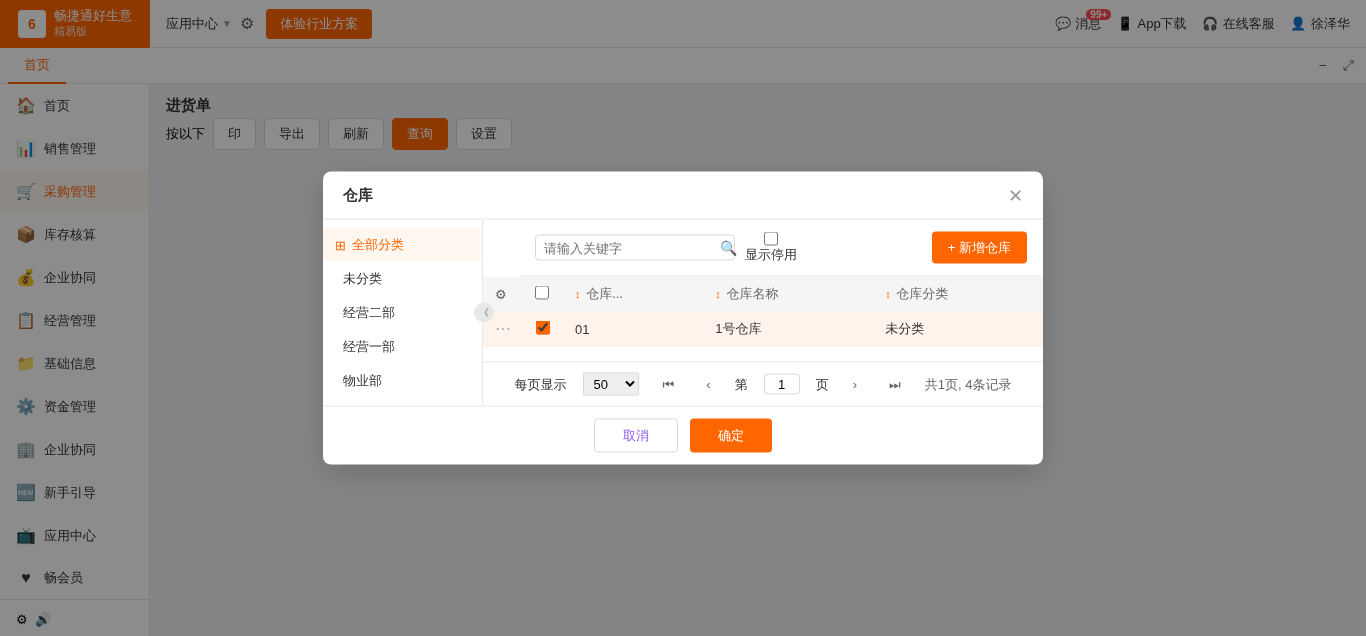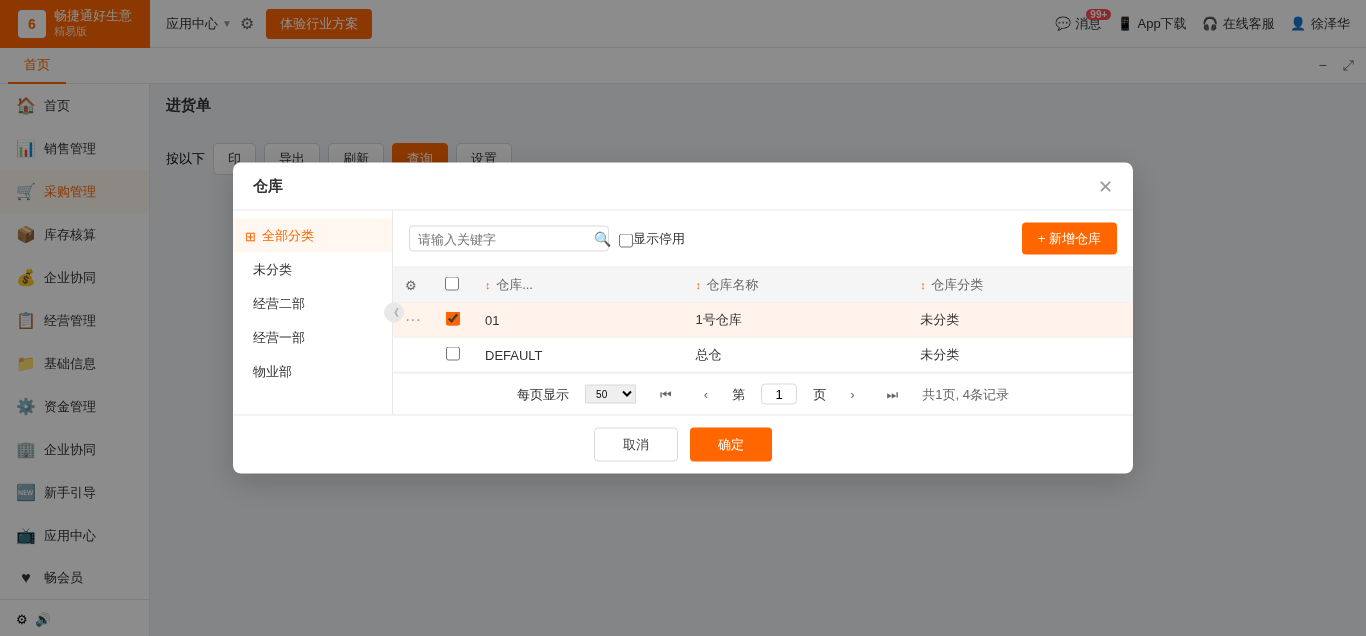--- a/index.html
+++ b/index.html
@@ -85,35 +85,35 @@
     .sidebar-bottom {
       margin-top: auto; padding: 12px 16px;
       display: flex; gap: 8px; align-items: center; border-top: 1px solid #e8e8e8;
     }
 
     
     .content-area {
       flex: 1; padding: 12px 16px; background: #f0f2f5; overflow: hidden;
       position: relative;
     }
-    .page-title { font-size: 15px; font-weight: bold; color: #333; margin-bottom: 28px; }
+    .page-title { font-size: 15px; font-weight: bold; color: #333; margin-bottom: 3px; }
     .toolbar { display: flex; gap: 8px; margin-bottom: 10px; align-items: center; flex-wrap: wrap; }
     .btn { padding: 6px 14px; border-radius: 4px; cursor: pointer; font-size: 13px; border: 1px solid #d9d9d9; background: #fff; color: #333; }
     .btn-orange { background: #ff6600; color: #fff; border-color: #ff6600; }
 
     
     .overlay {
       position: fixed; top: 0; left: 0; width: 100%; height: 100%;
       background: rgba(0,0,0,0.45); z-index: 100;
     }
 
     
     .modal {
       position: fixed; top: 50%; left: 50%; transform: translate(-50%, -50%);
-      background: #fff; border-radius: 8px; width: 900px; max-height: 560px;
+      background: #fff; border-radius: 8px; width: 720px; max-height: 560px;
       z-index: 200; display: flex; flex-direction: column;
       box-shadow: 0 8px 32px rgba(0,0,0,0.18);
     }
     .modal-header {
       display: flex; align-items: center; justify-content: space-between;
       padding: 14px 20px; border-bottom: 1px solid #e8e8e8;
     }
     .modal-title { font-size: 15px; font-weight: bold; color: #333; }
     .modal-close { cursor: pointer; font-size: 18px; color: #999; line-height: 1; }
     .modal-body { display: flex; flex: 1; min-height: 0; }
@@ -136,30 +136,31 @@
       transform: translateY(-50%); background: #e8e8e8; border-radius: 50%;
       width: 20px; height: 20px; display: flex; align-items: center; justify-content: center;
       cursor: pointer; font-size: 10px; color: #666; z-index: 1;
     }
 
     
     .modal-right { flex: 1; display: flex; flex-direction: column; min-width: 0; }
     .modal-toolbar {
       display: flex; align-items: center; gap: 10px; padding: 12px 16px;
       border-bottom: 1px solid #e8e8e8;
+      margin-left: 36px;
     }
     .search-box {
       display: flex; align-items: center; border: 1px solid #d9d9d9; border-radius: 4px;
       padding: 4px 8px; background: #fff; width: 200px;
     }
     .search-input {
       border: none; outline: none; font-size: 13px; flex: 1; color: #333;
     }
     .search-icon { color: #bbb; font-size: 14px; cursor: pointer; }
-    .checkbox-label { display: flex; align-items: flex-end; font-size: 13px; color: #333; cursor: pointer; }
+    .checkbox-label { display: flex; align-items: center; font-size: 13px; color: #333; cursor: pointer; flex-direction: column; }
     .btn-add { margin-left: auto; background: #ff6600; color: #fff; border: none; padding: 7px 16px; border-radius: 4px; cursor: pointer; font-size: 13px; white-space: nowrap; }
 
     
     .modal-table-wrap { flex: 1; overflow-y: auto; }
     .modal-table { width: 100%; border-collapse: collapse; }
     .modal-table th {
       background: #f5f5f5; padding: 8px 12px; text-align: left;
       font-size: 13px; font-weight: normal; color: #666;
       border-bottom: 1px solid #e8e8e8; position: sticky; top: 0;
     }
@@ -176,36 +177,36 @@
     .ellipsis-btn { cursor: pointer; color: #999; font-size: 16px; }
 
     
     .modal-pagination {
       padding: 10px 16px; border-top: 1px solid #e8e8e8;
       display: flex; align-items: center; justify-content: center; gap: 16px;
       font-size: 13px; color: #333;
     }
     .page-size-select {
       border: 1px solid #d9d9d9; border-radius: 1px; padding: 2px 6px;
-      font-size: 10px; cursor: pointer;
+      font-size: 13px; cursor: pointer;
     }
     .page-btn { padding: 2px 8px; cursor: pointer; color: #666; border: none; background: none; font-size: 13px; }
     .page-btn:disabled { color: #ccc; cursor: default; }
     .page-input {
       width: 36px; text-align: center; border: 1px solid #d9d9d9; border-radius: 4px;
       padding: 2px 4px; font-size: 13px;
     }
     .page-info { color: #666; }
 
     
     .modal-footer {
       display: flex; justify-content: center; gap: 12px;
       padding: 12px 20px; border-top: 1px solid #e8e8e8;
     }
-    .btn-cancel { padding: 7px 28px; border: 1px solid #d9d9d9; background: #fff; color: #404040; border-radius: 4px; cursor: pointer; font-size: 13px; }
+    .btn-cancel { padding: 7px 28px; border: 1px solid #d9d9d9; background: #fff; color: #8b5cf6; border-radius: 4px; cursor: pointer; font-size: 13px; }
     .btn-confirm { padding: 7px 28px; background: #ff6600; color: #fff; border: none; border-radius: 4px; cursor: pointer; font-size: 13px; }
 
     
     input[type="checkbox"] { width: 14px; height: 14px; cursor: pointer; accent-color: #ff6600; }
   </style>
 </head>
 <body>
 
 <div class="overlay"></div>
 
@@ -394,31 +395,20 @@
       <td class="col-settings">
         <span class="ellipsis-btn">···</span>
       </td>
       <td class="col-check">
         <input type="checkbox" checked="" style="">
       </td>
       <td>01</td>
       <td>1号仓库</td>
       <td>未分类</td>
     </tr>
-              <tr>
-      <td class="col-settings">
-        
-      </td>
-      <td class="col-check">
-        <input type="checkbox" style="">
-      </td>
-      <td>DEFAULT</td>
-      <td>总仓</td>
-      <td>未分类</td>
-    </tr>
             </tbody>
         </table>
       </div>
 
       <div class="modal-pagination">
         <span>每页显示</span>
         <select class="page-size-select">
           <option>50</option>
           <option>100</option>
           <option>200</option>

